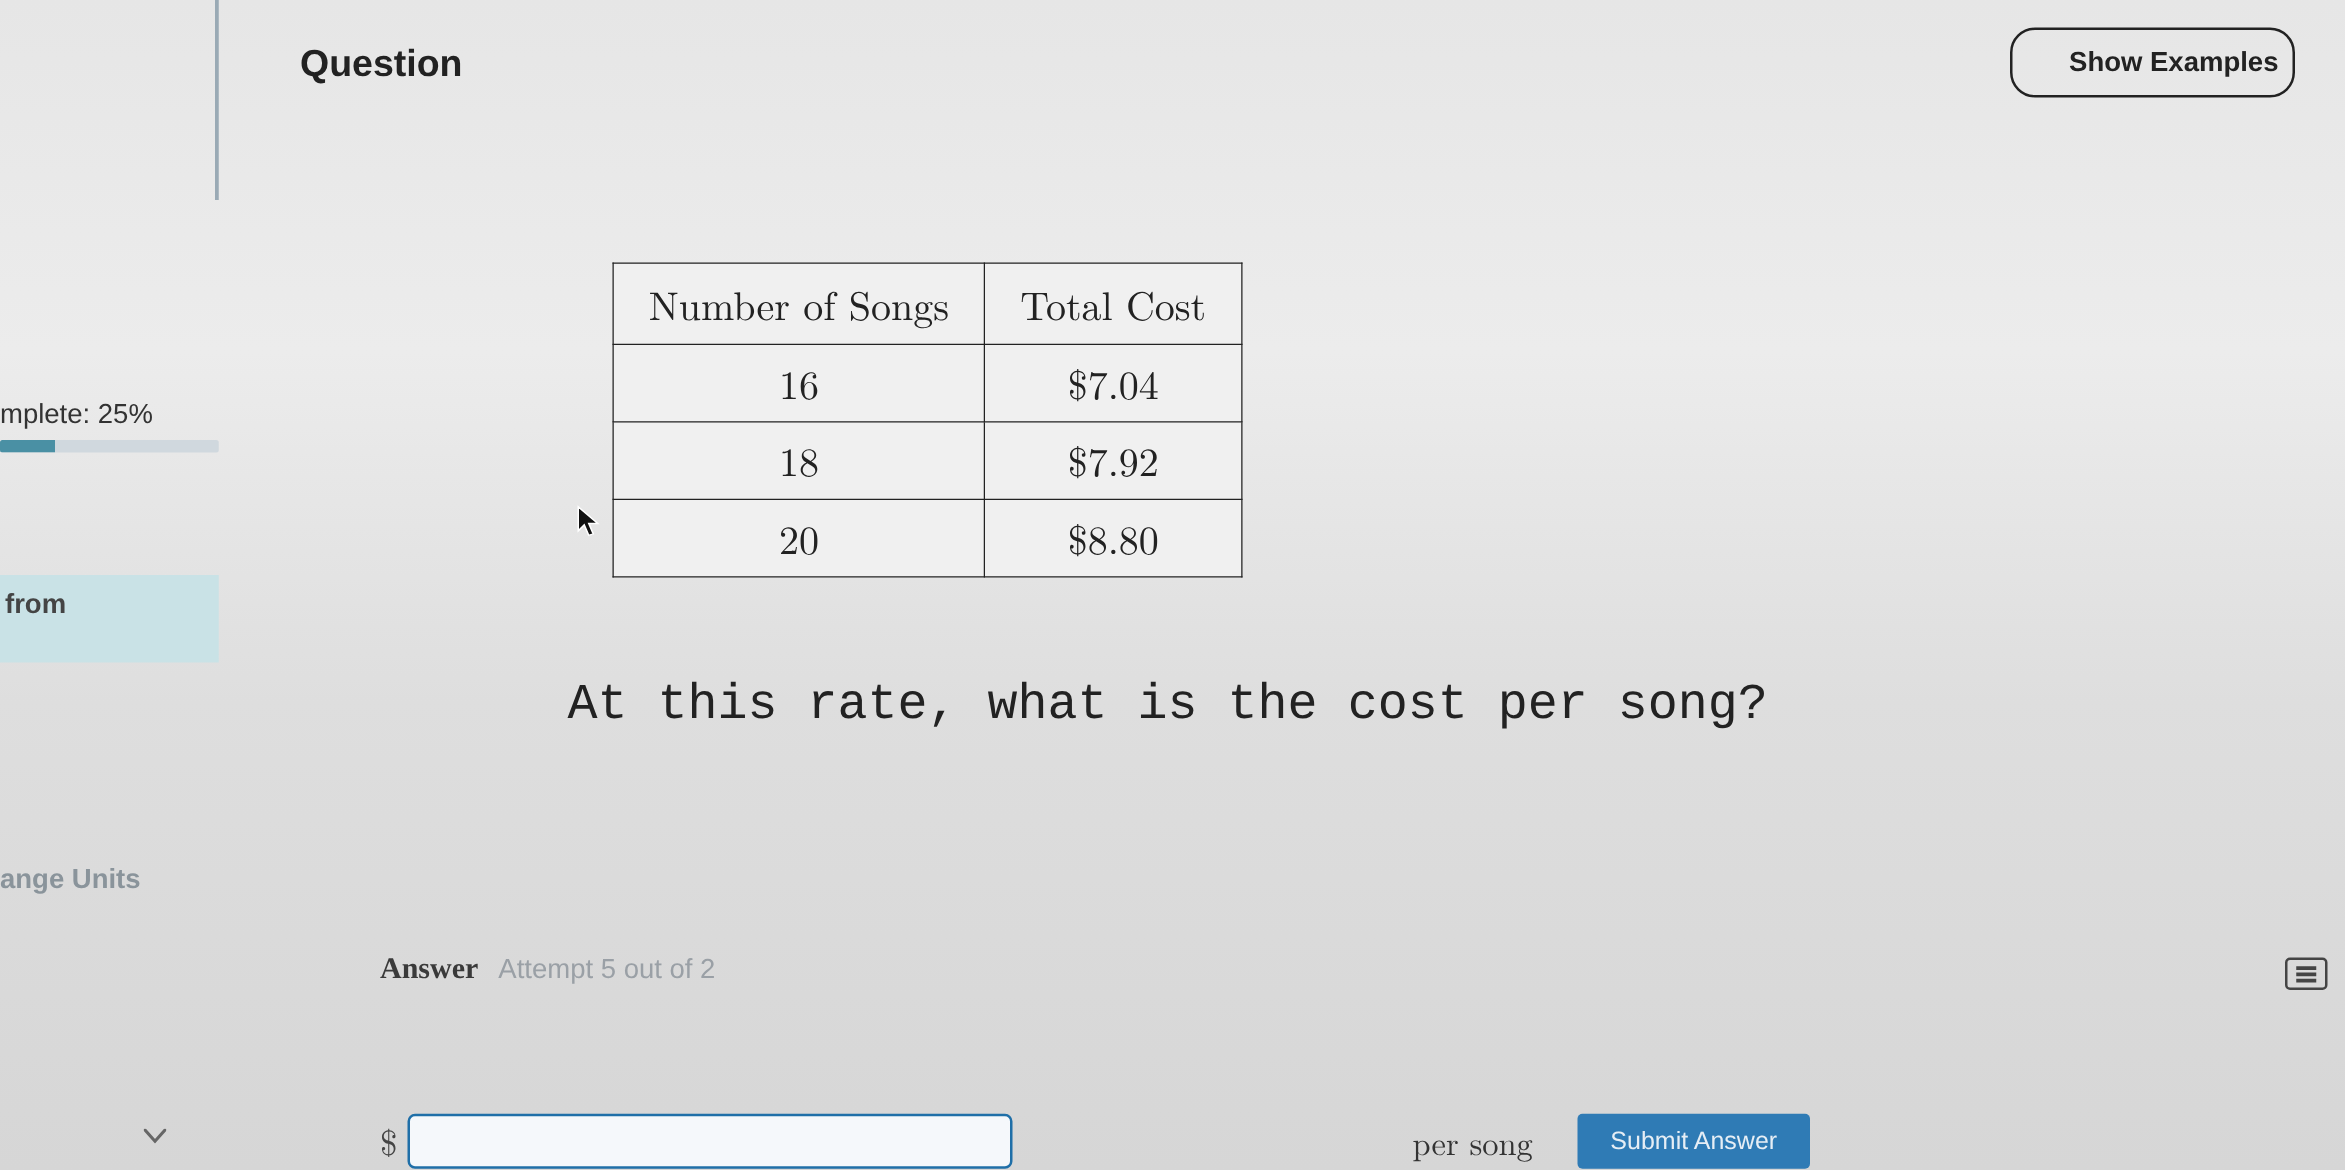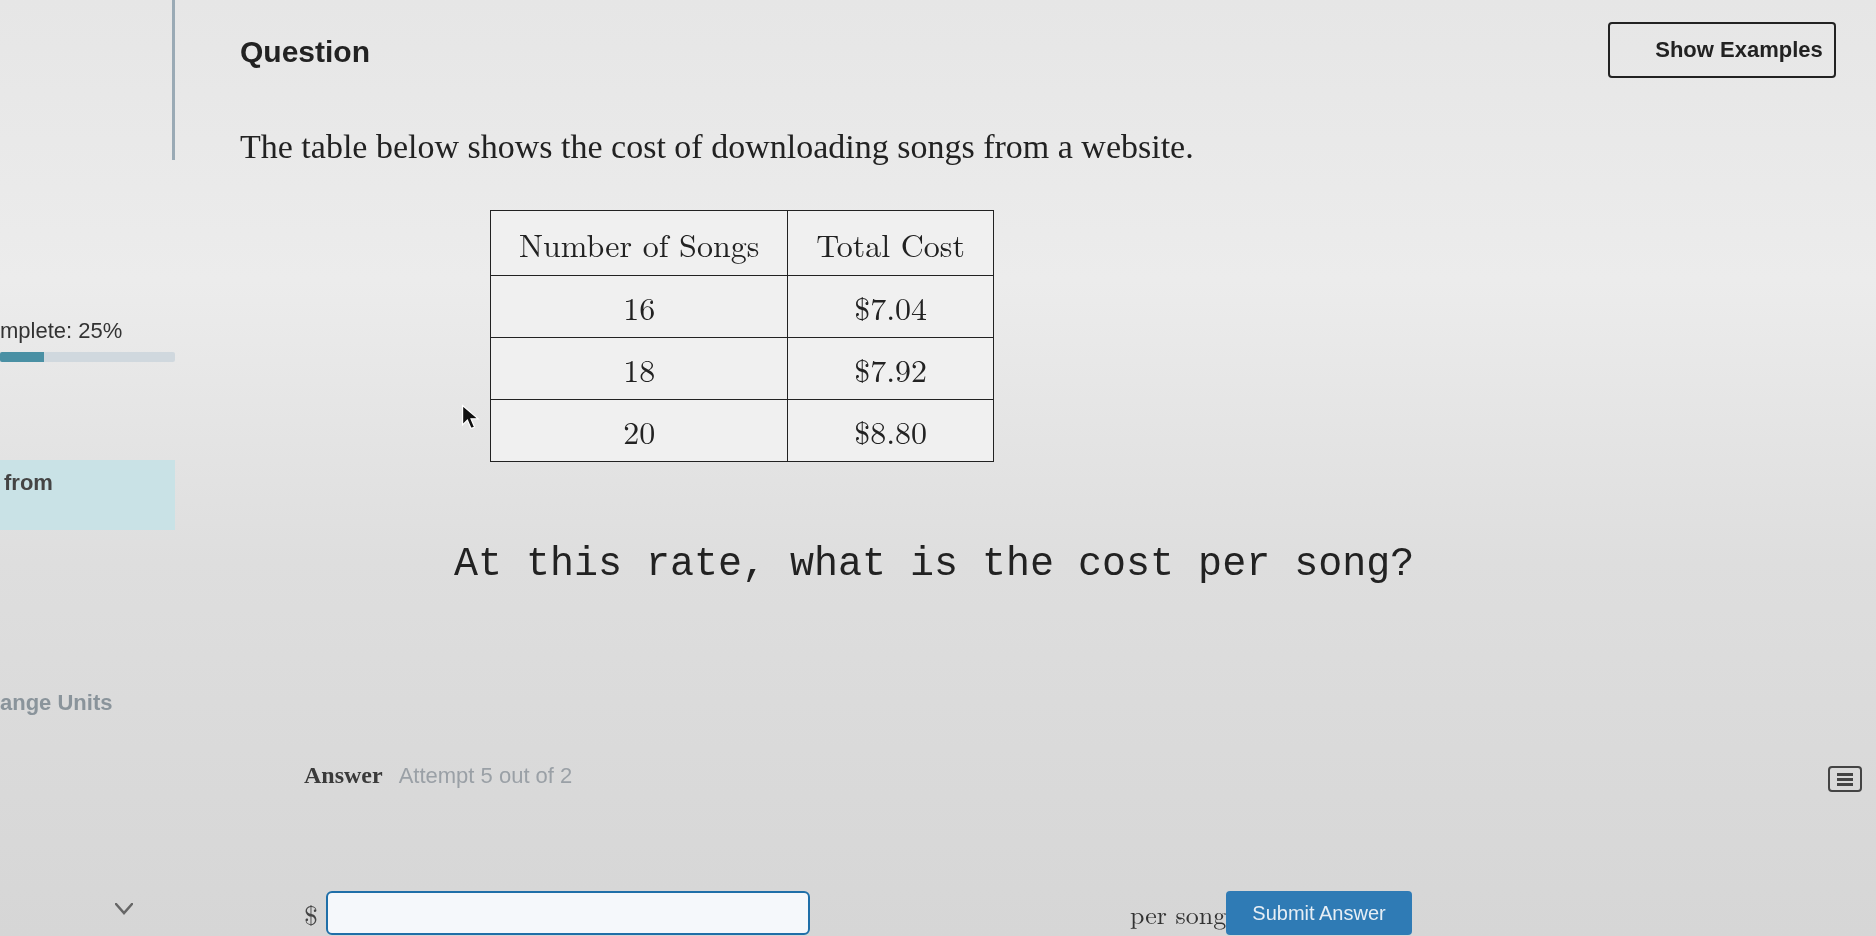--- a/index.html
+++ b/index.html
@@ -112,21 +112,21 @@
     font-weight: 700;
     color: #222;
   }
   .show-examples {
     position: absolute;
     right: 40px;
     top: 22px;
     width: 228px;
     height: 56px;
     border: 2px solid #222;
-    border-radius: 4px;
+    border-radius: 20px;
     display: flex;
     align-items: center;
     justify-content: center;
     font-family: "Segoe UI", Arial, sans-serif;
     font-size: 22px;
     font-weight: 600;
     color: #222;
     background: transparent;
     cursor: pointer;
     padding-left: 40px;
@@ -220,20 +220,21 @@
     padding: 0 10px;
     outline: none;
   }
   .per-song {
     font-family: 'Latin Modern Roman', Georgia, serif;
     font-size: 26px;
     color: #333;
     margin-left: 320px;
   }
   .submit-btn {
+    margin-left: 36px;
     height: 44px;
     padding: 0 26px;
     background: #2f7bb5;
     color: #e6eef5;
     border: none;
     border-radius: 4px;
     font-family: "Segoe UI", Arial, sans-serif;
     font-size: 20px;
     cursor: pointer;
     white-space: nowrap;
@@ -289,21 +290,20 @@
   </div>
 
   <div class="main">
 
     <div class="question-hdr">Question</div>
 
     <button class="show-examples">
       <span>Show Examples</span>
     </button>
 
-    <div class="prompt-text">The table below shows the cost of downloading songs from a website.</div>
 
     <table class="data-table">
       <thead>
         <tr>
           <th>Number of Songs</th>
           <th>Total Cost</th>
         </tr>
       </thead>
       <tbody>
         <tr>

